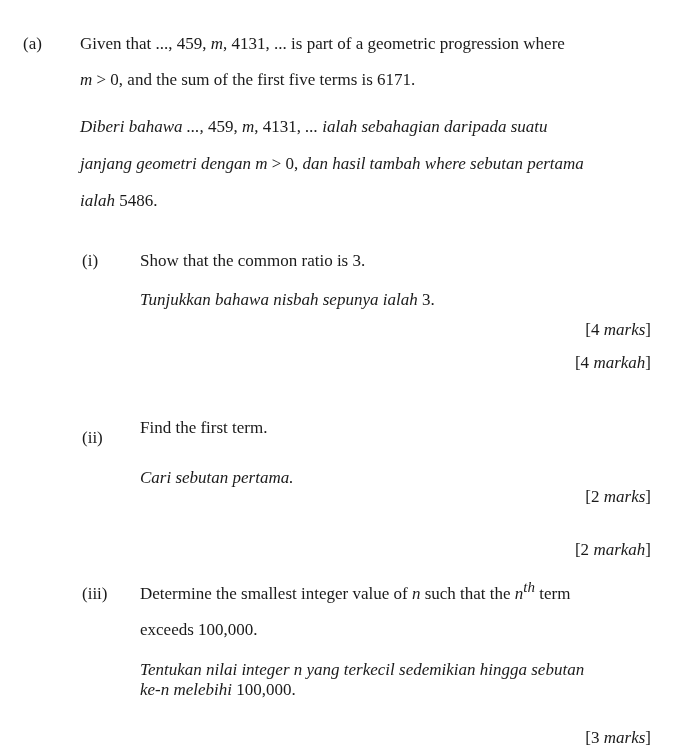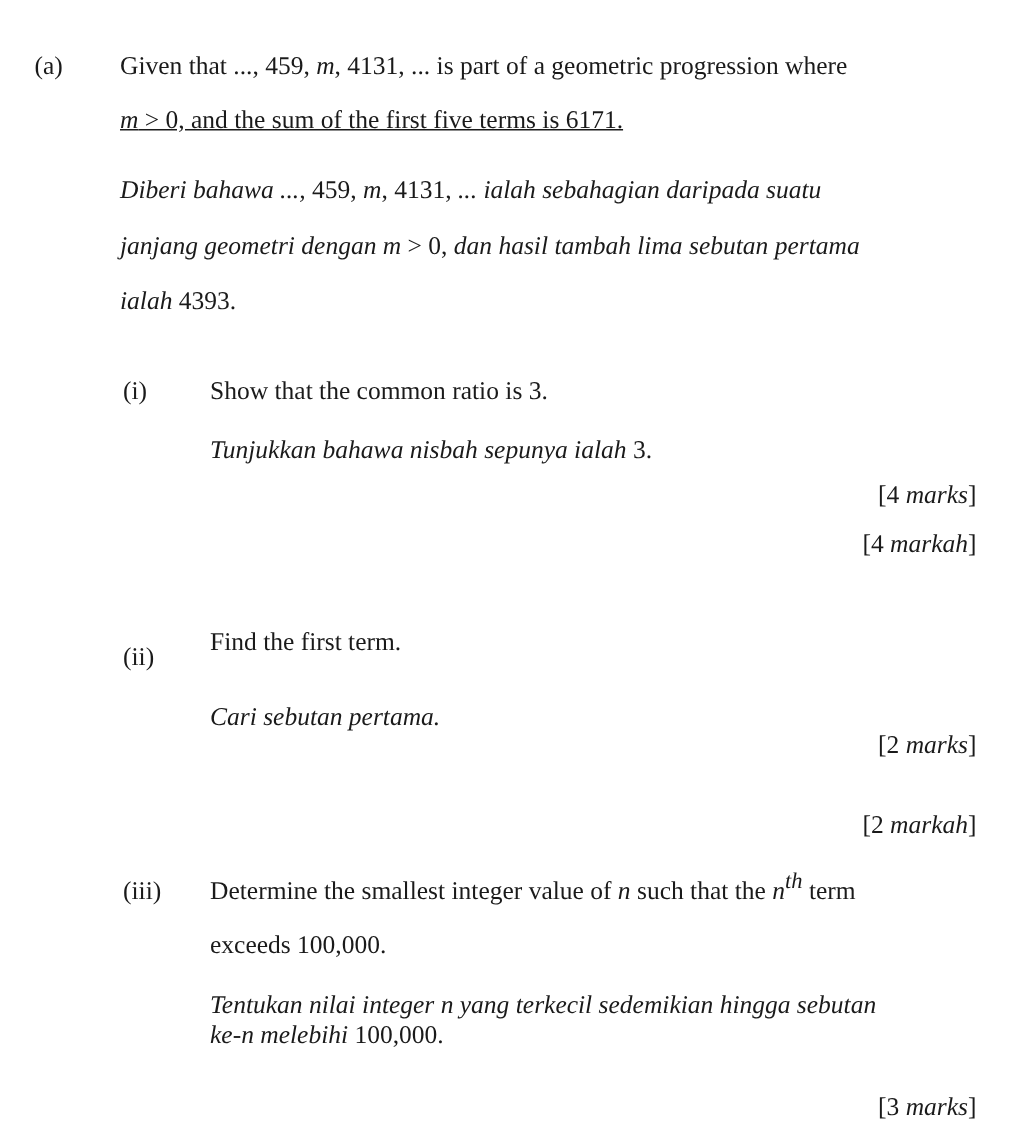--- a/index.html
+++ b/index.html
@@ -42,34 +42,34 @@
   </style>
 </head>
 <body>
 
 <div class="line label-a" style="top:34px;">(a)</div>
 
 <div class="line main" style="top:34px;">
   <span>Given that ..., 459, </span><span class="var">m</span><span>, 4131, ...  is part of a geometric progression where</span>
 </div>
 
-<div class="line main" style="top:70px;text-decoration:underline;">
+<div class="line main" style="top:70px;">
   <span class="var">m</span><span> &gt; 0,  and the sum of the first five terms is  6171.</span>
 </div>
 
 <div class="line main" style="top:117px;">
   <span class="it">Diberi bahawa ..., </span><span>459, </span><span class="var">m</span><span>, 4131, </span><span class="it">... ialah sebahagian daripada suatu</span>
 </div>
 
 <div class="line main" style="top:154px;">
-  <span class="it">janjang geometri dengan  </span><span class="var">m</span><span> &gt; 0, </span><span class="it"> dan hasil tambah lima sebutan pertama</span>
+  <span class="it">janjang geometri dengan  </span><span class="var">m</span><span> &gt; 0, </span><span class="it"> dan hasil tambah where sebutan pertama</span>
 </div>
 
 <div class="line main" style="top:191px;">
-  <span class="it">ialah </span><span>4393.</span>
+  <span class="it">ialah </span><span>5486.</span>
 </div>
 
 <div class="line sub-label" style="top:251px;">(i)</div>
 <div class="line sub-text" style="top:251px;">Show that the common ratio is 3.</div>
 <div class="line sub-text" style="top:290px;">
   <span class="it">Tunjukkan bahawa nisbah sepunya ialah </span><span>3.</span>
 </div>
 <div class="marks" style="top:320px;">
   <span>[4 </span><span class="it">marks</span><span>]</span>
 </div>

